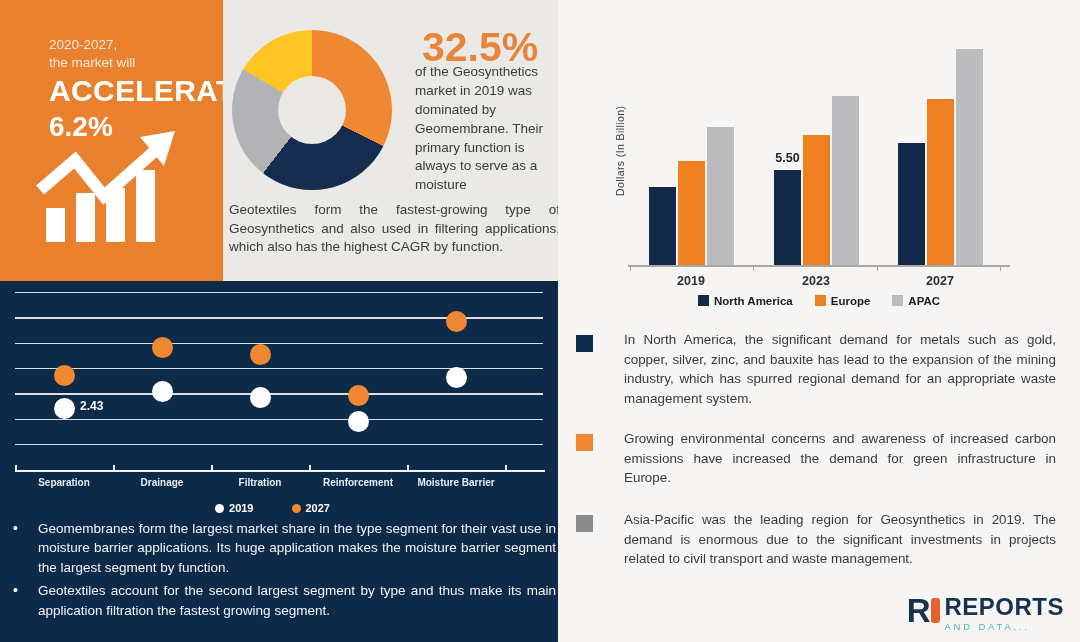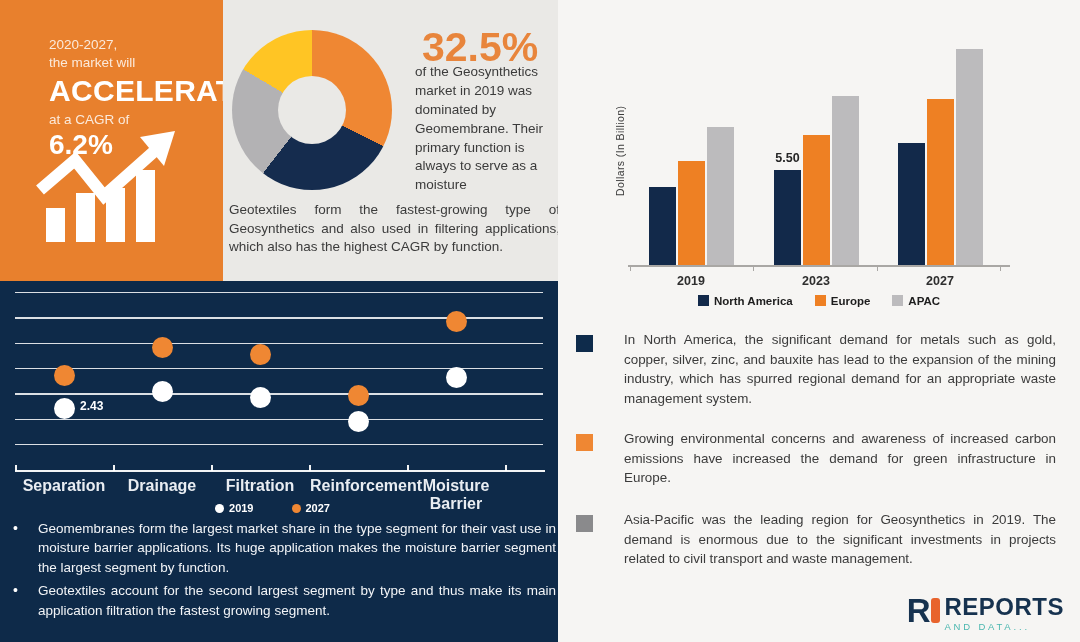--- a/index.html
+++ b/index.html
@@ -28,21 +28,21 @@
   .donut-note { position:absolute; left:6px; top:201px; width:331px; font-size:13.5px;
                 line-height:1.38; color:#3b3b3b; text-align:justify; }
 
   
   .navy-panel { position:absolute; left:0; top:281px; width:558px; height:361px;
                 background:#0E2A49; color:#fff; }
   .dp-grid { position:absolute; height:1.3px; background:rgba(255,255,255,.85); left:15px; width:528px; }
   .dp-axis { position:absolute; height:1.6px; background:rgba(255,255,255,.95); left:15px; width:530px; top:189px; }
   .dp-tick { position:absolute; width:1.6px; height:6px; background:rgba(255,255,255,.95); top:184px; }
   .dp-dot  { position:absolute; width:21px; height:21px; border-radius:50%; }
-  .dp-cat  { position:absolute; top:196px; width:96px; text-align:center; font-size:16px;
+  .dp-cat  { position:absolute; top:196px; width:96px; text-align:center; font-size:10px;
              font-weight:bold; color:#E9EDF2; }
   .dp-label{ position:absolute; font-size:12px; font-weight:bold; color:#fff; }
   .dot-legend { position:absolute; top:221px; left:0; width:545px; display:flex;
                 justify-content:center; gap:38px; }
   .dl-item { display:flex; align-items:center; gap:5px; font-size:11px; font-weight:bold; color:#fff; }
   .dl-swatch { width:9px; height:9px; border-radius:50%; }
 
   .navy-bullets { position:absolute; top:238px; left:13px; width:543px; list-style:none; }
   .navy-bullets li { display:flex; margin-bottom:4px; }
   .navy-bullets li::before { content:"•"; flex:0 0 25px; font-size:14px; color:#fff; padding-top:1px; }
@@ -79,21 +79,20 @@
 </head>
 <body>
 
 <div class="poster">
 
   <section class="orange-panel">
     <div class="op-text">
       <p class="op-line">2020-2027,</p>
       <p class="op-line">the market will</p>
       <p class="op-accel">ACCELERATE</p>
-      <p class="op-line">at a CAGR of</p>
       <p class="op-cagr">6.2%</p>
     </div>
     <svg class="growth-icon" width="140" height="112" viewBox="0 0 140 112" fill="none">
       <rect x="10" y="78" width="19" height="34" fill="#fff"></rect>
       <rect x="40" y="63" width="19" height="49" fill="#fff"></rect>
       <rect x="70" y="58" width="19" height="54" fill="#fff"></rect>
       <rect x="100" y="40" width="19" height="72" fill="#fff"></rect>
       <polyline points="4,60 39,30 68,66 122,18" stroke="#fff" stroke-width="12" fill="none"></polyline>
       <polygon points="139,1 104,7 128,36" fill="#fff"></polygon>
     </svg>

